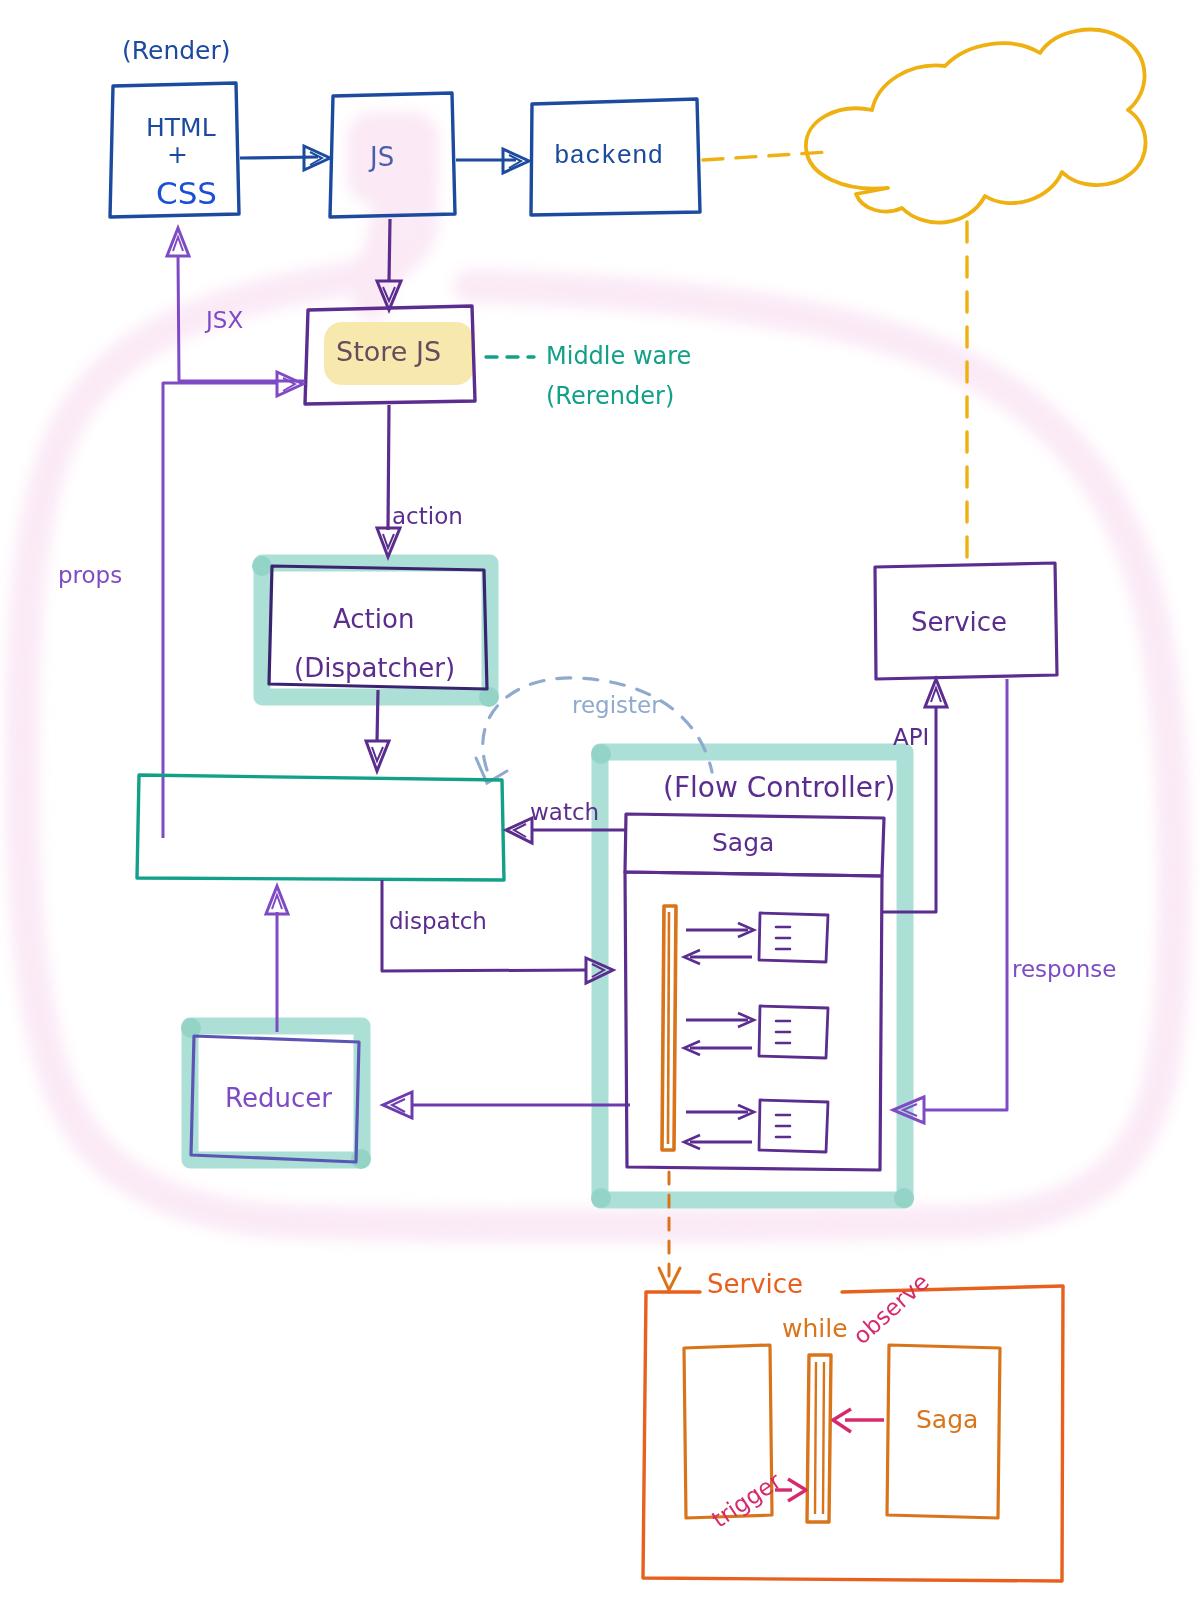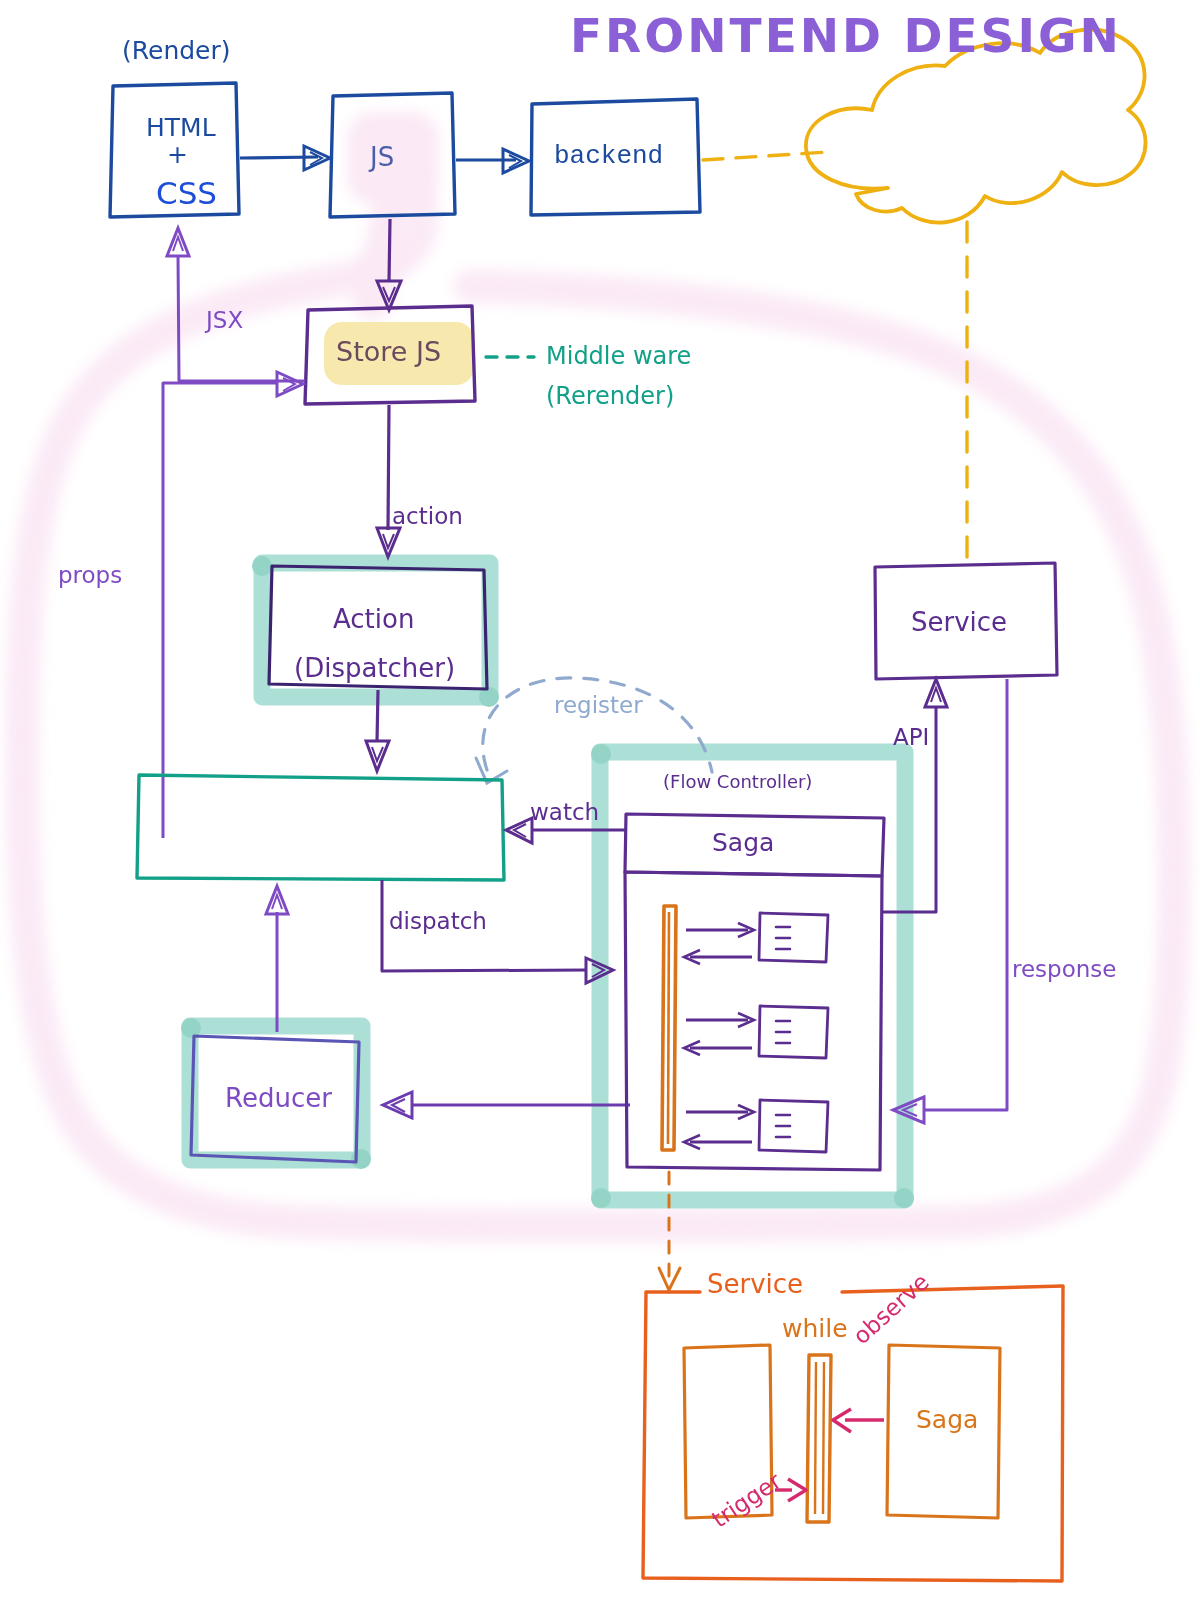--- a/index.html
+++ b/index.html
@@ -271,21 +271,20 @@
     <path d="M 884,1420 L 845,1420" stroke="#d62a6e" stroke-width="3.4" fill="none"></path>
     <path d="M 851,1409 L 833,1420 L 851,1432" fill="none" stroke="#d62a6e" stroke-width="3.4" stroke-linejoin="round"></path>
   </g>
 
   <g>
     <path d="M 775,1490 L 792,1490" stroke="#d62a6e" stroke-width="3.4" fill="none"></path>
     <path d="M 788,1479 L 806,1490 L 788,1501" fill="none" stroke="#d62a6e" stroke-width="3.4" stroke-linejoin="round"></path>
   </g>
 </svg>
 
-<div class="lbl" style="left:570px; top:8px; font-size:47px; font-weight:bold; color:#8b5fd6; letter-spacing:3px;">FRONTEND DESIGN</div>
 
 <div class="lbl" style="left:122px; top:36px; font-size:25px; color:#1b4a9e;">(Render)</div>
 
 <div class="lbl" style="left:146px; top:105px; font-size:25px; color:#1b4a9e;margin-top:8px;">HTML</div>
 <div class="lbl" style="left:167px; top:140px; font-size:25px; color:#1b4a9e;">+</div>
 <div class="lbl" style="left:156px; top:175px; font-size:31px; color:#1d4ed8;">CSS</div>
 
 <div class="lbl" style="left:370px; top:142px; font-size:26px; color:#4a5fa8;">JS</div>
 
 <div class="lbl" style="left:554px; top:141px; font-size:26px; color:#1b4a9e;font-family:Liberation Mono, monospace;">backend</div>
@@ -297,28 +296,28 @@
 
 <div class="lbl" style="left:206px; top:307px; font-size:23px; color:#7e4bc4;">JSX</div>
 
 <div class="lbl" style="left:58px; top:562px; font-size:23px; color:#7e4bc4;">props</div>
 
 <div class="lbl" style="left:392px; top:503px; font-size:23px; color:#5b2d8e;">action</div>
 
 <div class="lbl" style="left:333px; top:604px; font-size:26px; color:#5b2d8e;">Action</div>
 <div class="lbl" style="left:294px; top:653px; font-size:26px; color:#5b2d8e;">(Dispatcher)</div>
 
-<div class="lbl" style="left:554px; top:692px; font-size:23px; color:#8fa9cf;">register</div>
+<div class="lbl" style="left:572px; top:692px; font-size:23px; color:#8fa9cf;">register</div>
 
 
 <div class="lbl" style="left:530px; top:799px; font-size:23px; color:#5b2d8e;">watch</div>
 
 <div class="lbl" style="left:389px; top:908px; font-size:23px; color:#5b2d8e;">dispatch</div>
 
-<div class="lbl" style="left:663px; top:771px; font-size:18px; color:#5b2d8e;">(Flow Controller)</div>
+<div class="lbl" style="left:663px; top:771px; font-size:28px; color:#5b2d8e;">(Flow Controller)</div>
 
 <div class="lbl" style="left:712px; top:828px; font-size:25px; color:#5b2d8e;">Saga</div>
 
 <div class="lbl" style="left:911px; top:607px; font-size:26px; color:#5b2d8e;">Service</div>
 
 <div class="lbl" style="left:893px; top:724px; font-size:23px; color:#5b2d8e;">API</div>
 
 <div class="lbl" style="left:1012px; top:956px; font-size:23px; color:#7e4bc4;">response</div>
 
 <div class="lbl" style="left:225px; top:1083px; font-size:26px; color:#7e4bc4;">Reducer</div>

